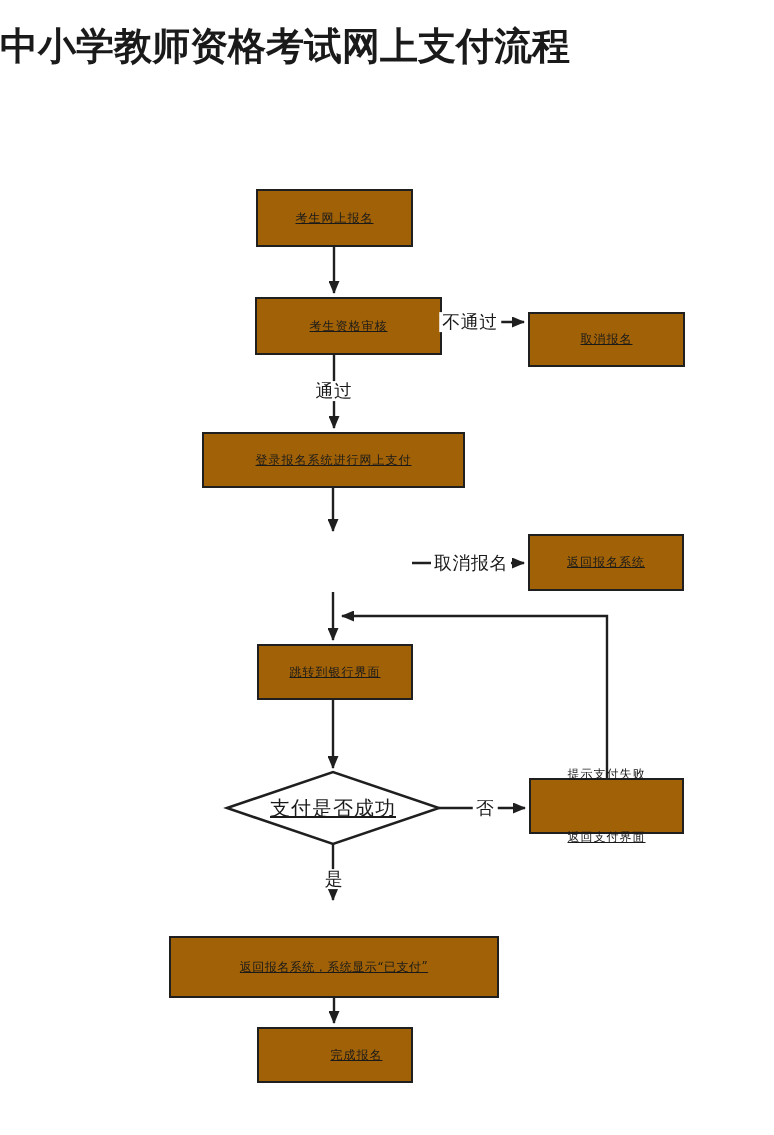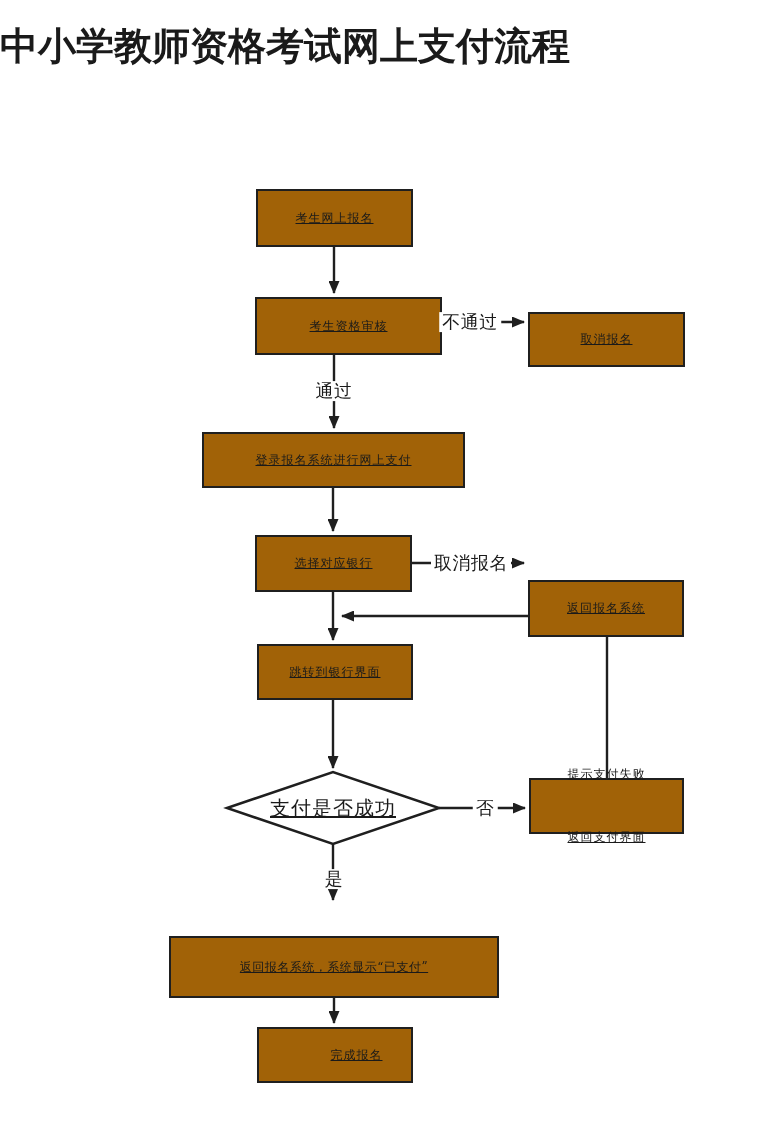--- a/index.html
+++ b/index.html
@@ -111,23 +111,22 @@
   </svg>
 
   <div class="node" style="left:256px; top:189px; width:157px; height:58px;">考生网上报名</div>
 
   <div class="node" style="left:255px; top:297px; width:187px; height:58px;">考生资格审核</div>
 
   <div class="node" style="left:528px; top:312px; width:157px; height:55px;">取消报名</div>
 
   <div class="node" style="left:202px; top:432px; width:263px; height:56px;">登录报名系统进行网上支付</div>
 
-  <div class="node" style="left:255px; top:535px; width:157px; height:57px;">选择对应银行</div>
 
-  <div class="node" style="left:528px; top:534px; width:156px; height:57px;margin-top:46px;">返回报名系统</div>
+  <div class="node" style="left:528px; top:534px; width:156px; height:57px;">返回报名系统</div>
 
   <div class="node" style="left:257px; top:644px; width:156px; height:56px;">跳转到银行界面</div>
 
   <div class="diamond-label" style="left:239px; top:794px; width:188px; height:28px;">支付是否成功</div>
 
   <div class="node two-line" style="left:529px; top:778px; width:155px; height:56px;gap:36px;">
     <div>提示支付失败</div>
     <div>返回支付界面</div>
   </div>
 

